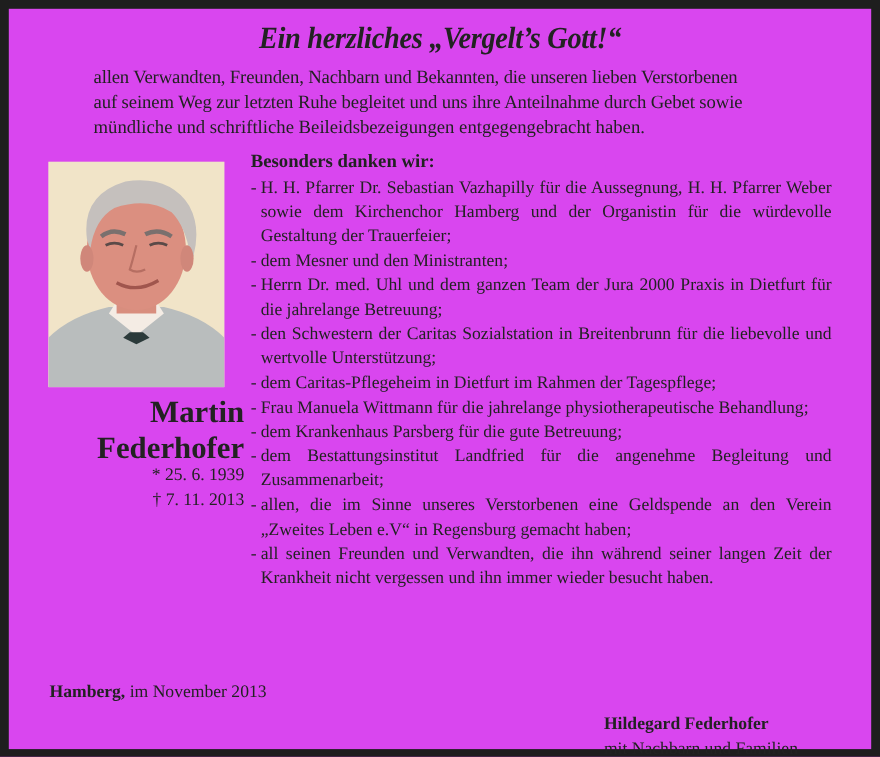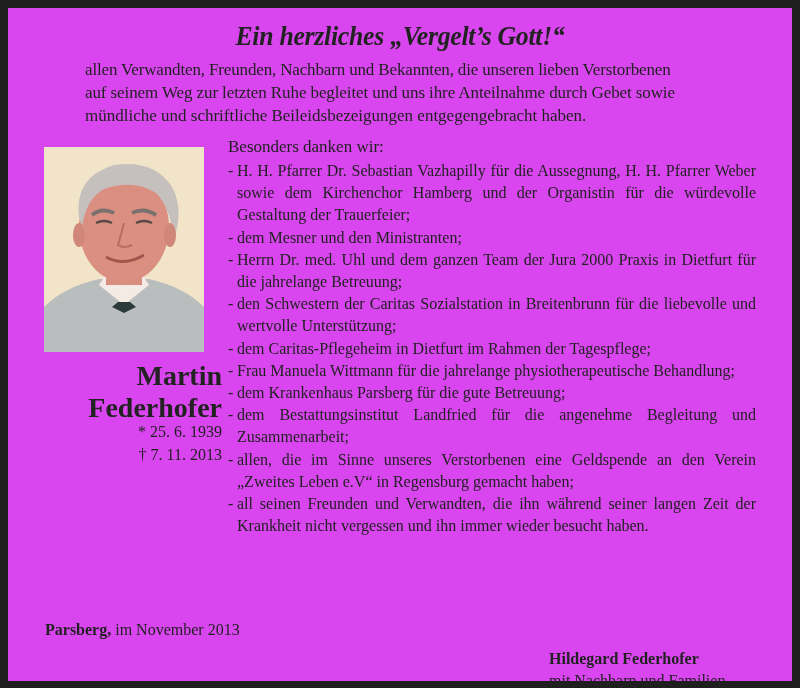--- a/index.html
+++ b/index.html
@@ -54,21 +54,21 @@
     .dates {
       position: absolute;
       left: 18px; top: 412px; width: 196px;
       text-align: right;
       font-size: 16px;
       line-height: 23px;
     }
     .thanks-heading {
       position: absolute;
       left: 220px; top: 129px;
-      font-weight: normal;
+      font-weight: bold;
       font-size: 17px;
     }
     .thanks-list {
       position: absolute;
       left: 220px; top: 152px; width: 528px;
       font-size: 16px;
       line-height: 22.2px;
       margin: 0; padding: 0; list-style: none;
     }
     .thanks-list li {
@@ -158,20 +158,20 @@
     <li>Herrn Dr. med. Uhl und dem ganzen Team der Jura 2000 Praxis in Dietfurt für die jahrelange Betreuung;</li>
     <li>den Schwestern der Caritas Sozialstation in Breitenbrunn für die liebevolle und wertvolle Unterstützung;</li>
     <li>dem Caritas-Pflegeheim in Dietfurt im Rahmen der Tagespflege;</li>
     <li>Frau Manuela Wittmann für die jahrelange physiotherapeutische Behandlung;</li>
     <li>dem Krankenhaus Parsberg für die gute Betreuung;</li>
     <li>dem Bestattungsinstitut Landfried für die angenehme Begleitung und Zusammenarbeit;</li>
     <li>allen, die im Sinne unseres Verstorbenen eine Geldspende an den Verein „Zweites Leben e.V“ in Regensburg gemacht haben;</li>
     <li>all seinen Freunden und Verwandten, die ihn während seiner langen Zeit der Krankheit nicht vergessen und ihn immer wieder besucht haben.</li>
   </ul>
 
-  <div class="place"><b>Parsberg,</b><span> im November 2013</span></div>
+  <div class="place"><b>Hamberg,</b><span> im November 2013</span></div>
 
   <div class="signature">
     <div class="sig-name">Hildegard Federhofer</div>
     <div>mit Nachbarn und Familien</div>
   </div>
 
 </div>
 
 </body></html>

